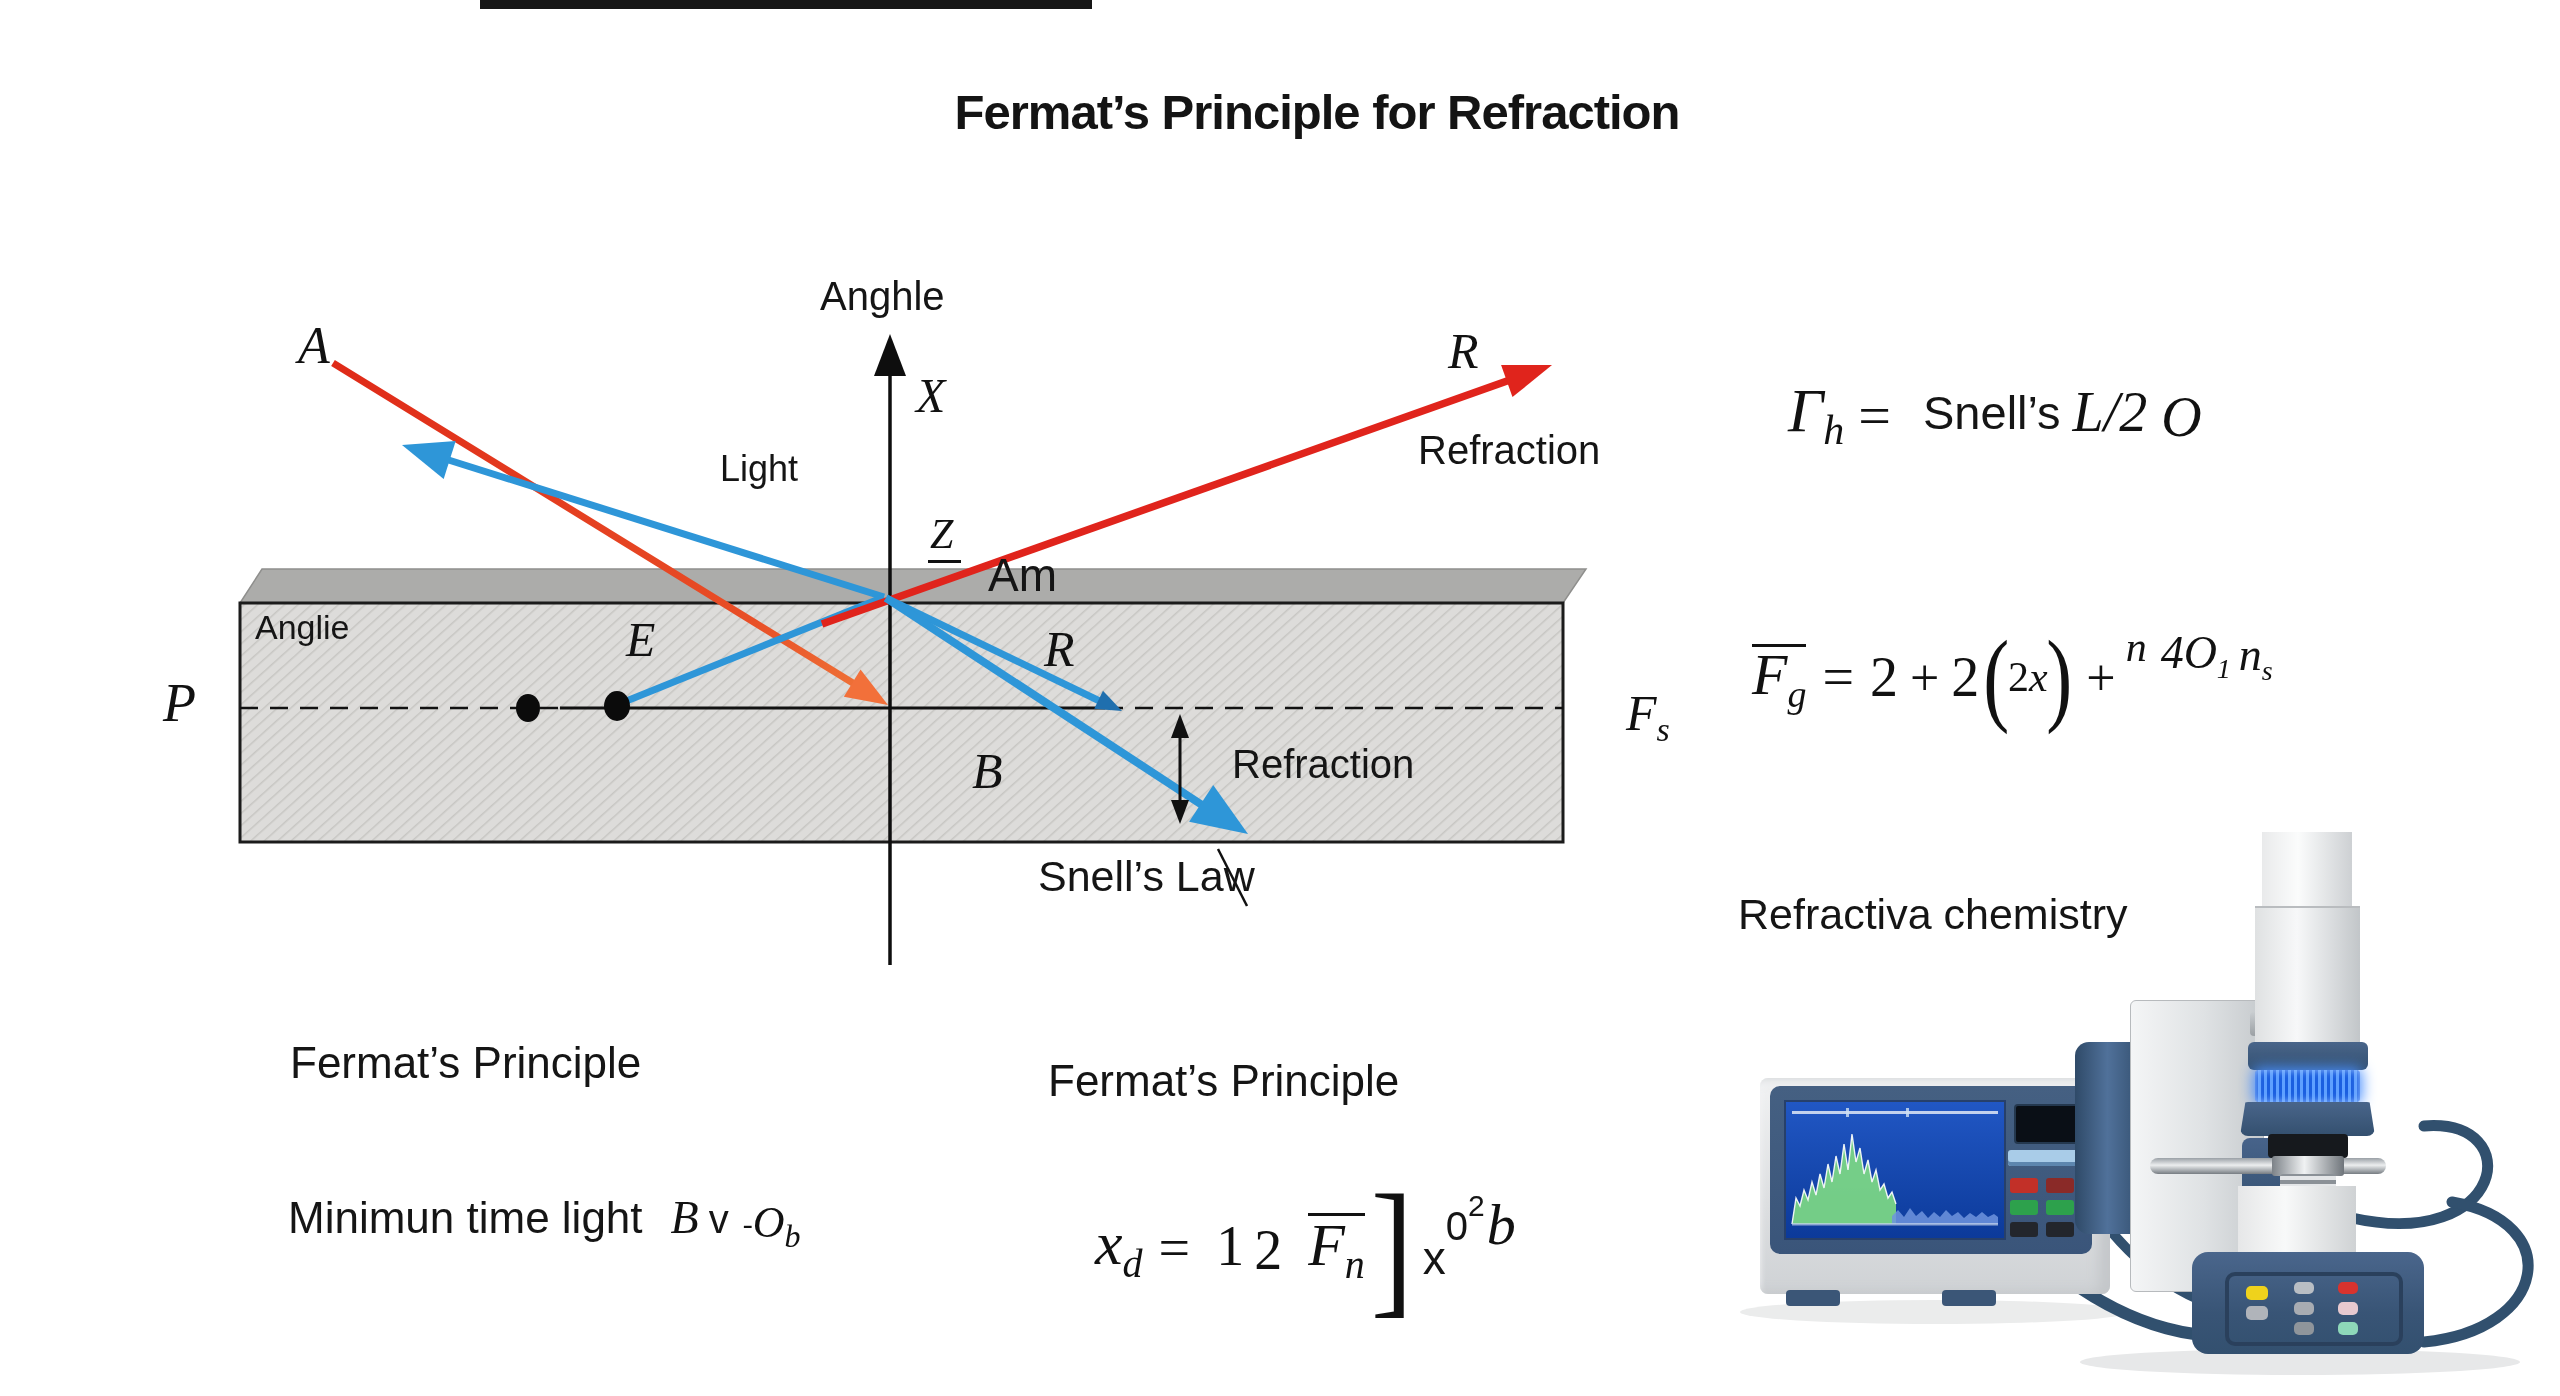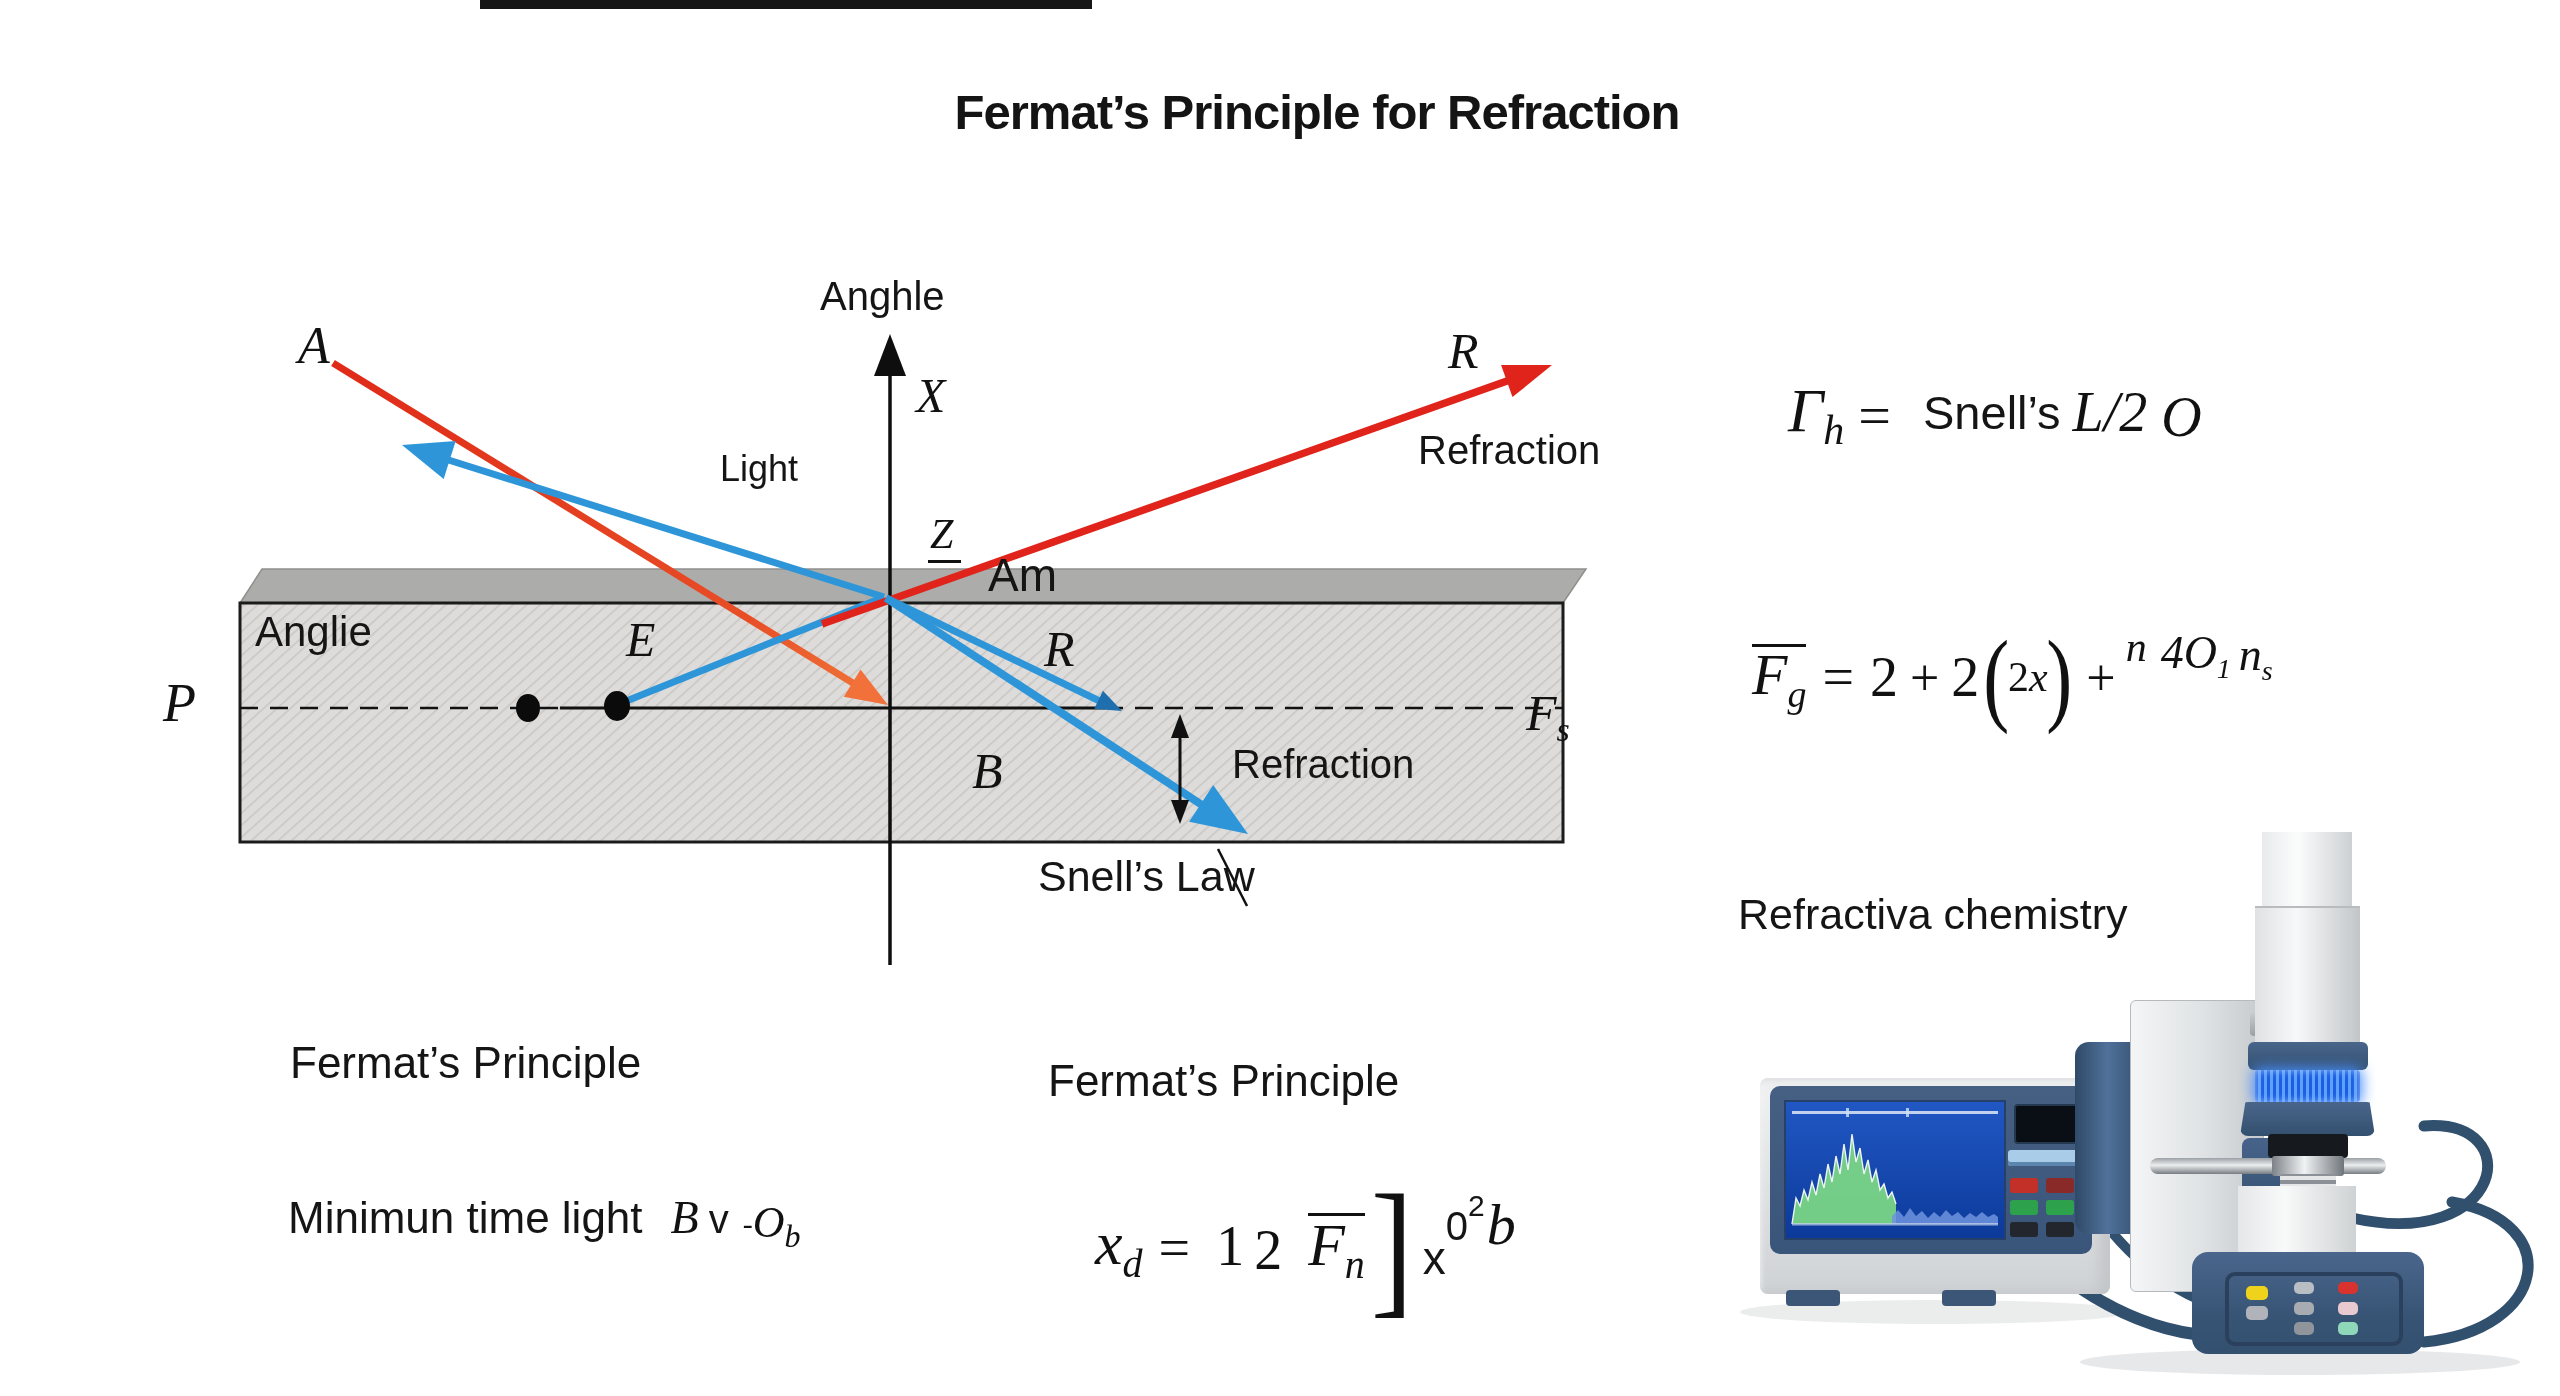--- a/index.html
+++ b/index.html
@@ -85,27 +85,27 @@
 
 <div class="abs lbl" style="left:820px;top:274px;font-size:40px;">Anghle</div>
 <div class="abs math" style="left:916px;top:368px;font-size:48px;">X</div>
 <div class="abs math" style="left:928px;top:510px;font-size:42px;border-bottom:3.5px solid #111;padding:0 8px 2px 2px;">Z</div>
 <div class="abs lbl" style="left:988px;top:548px;font-size:46px;">Am</div>
 <div class="abs math" style="left:298px;top:316px;font-size:52px;">A</div>
 <div class="abs lbl" style="left:720px;top:448px;font-size:36px;">Light</div>
 <div class="abs math" style="left:1448px;top:322px;font-size:50px;">R</div>
 <div class="abs lbl" style="left:1418px;top:428px;font-size:40px;">Refraction</div>
 
-<div class="abs lbl" style="left:255px;top:608px;font-size:42px;">Anglie</div>
+<div class="abs lbl" style="left:255px;top:608px;font-size:34px;">Anglie</div>
 <div class="abs math" style="left:163px;top:672px;font-size:54px;">P</div>
 <div class="abs math" style="left:626px;top:612px;font-size:48px;">E</div>
 <div class="abs math" style="left:1044px;top:620px;font-size:50px;">R</div>
 <div class="abs math" style="left:972px;top:742px;font-size:50px;">B</div>
 <div class="abs lbl" style="left:1232px;top:742px;font-size:40px;">Refraction</div>
-<div class="abs math" style="left:1526px;top:684px;font-size:50px;">
+<div class="abs math" style="left:1626px;top:684px;font-size:50px;">
   <span>F</span><sub style="font-size:34px;">s</sub>
 </div>
 <div class="abs lbl" style="left:1038px;top:852px;font-size:43px;">Snell’s Law</div>
 
 <div class="abs row" style="left:1788px;top:330px;height:170px;">
   <span class="math" style="font-size:62px;">
     <span>Γ</span><sub style="font-size:42px;">h</sub>
   </span>
   <span class="math" style="font-size:58px;margin:0 18px 0 14px;font-style:normal;">=</span>
   <span class="frac">

